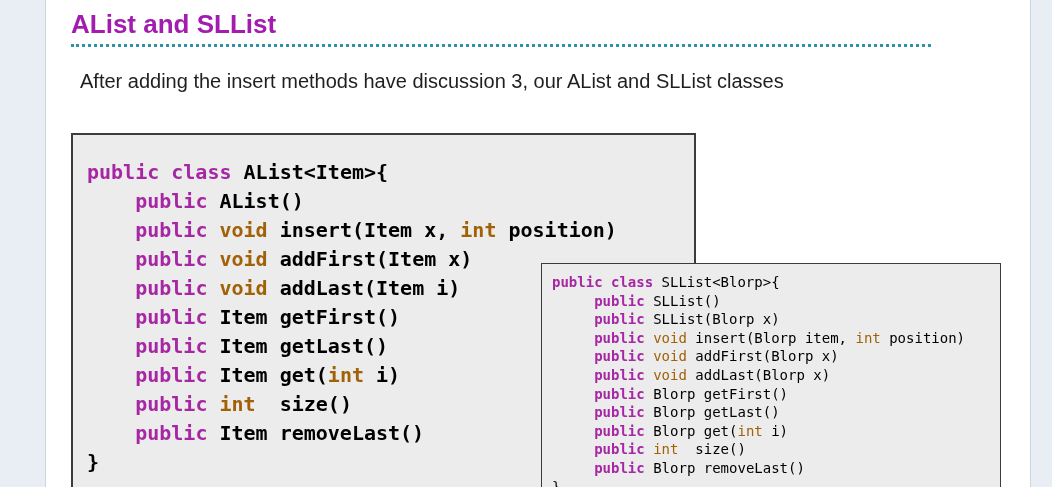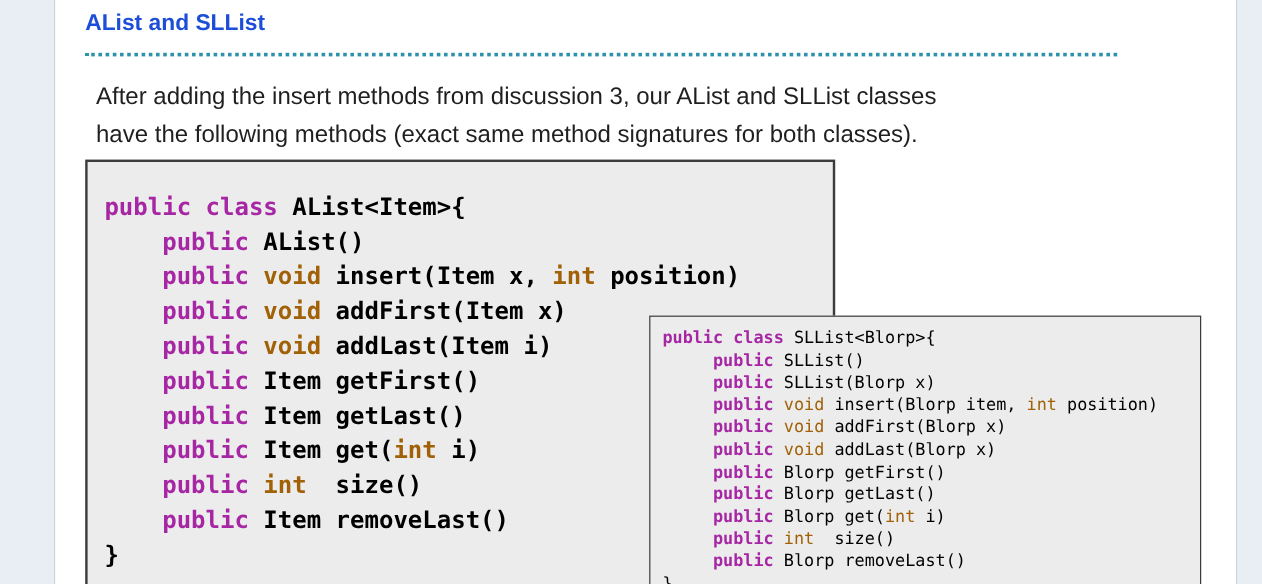--- a/index.html
+++ b/index.html
@@ -24,23 +24,23 @@
     border-left: 1px solid #ccd4dc;
     border-right: 1px solid #ccd4dc;
     box-sizing: border-box;
   }
   .page-title {
     position: absolute;
     left: 25px;
     top: 9px;
     margin: 0;
     font-family: "Liberation Sans", sans-serif;
-    font-size: 19px;
+    font-size: 26px;
     font-weight: 700;
-    color: #1d4ed8;
+    color: #a21caf;
     letter-spacing: 0px;
   }
   .dotted-rule {
     position: absolute;
     left: 25px;
     top: 44px;
     width: 860px;
     height: 0;
     border-top: 3px dotted #2e93a8;
   }
@@ -99,22 +99,21 @@
 </head>
 <body>
 
 <div class="page">
 
   <h1 class="page-title">AList and SLList</h1>
 
   <div class="dotted-rule"></div>
 
   <div class="intro">
-    <div>After adding the insert methods from discussion 3, our AList and SLList classes</div>
-    <div>have the following methods (exact same method signatures for both classes).</div>
+    <div>After adding the insert methods have discussion 3, our AList and SLList classes</div>
   </div>
 
   <div class="code-block code-alist">
     <pre id="alist-code"><div class="code-line"><span class="kw">public class </span><span>AList&lt;Item&gt;{</span></div><div class="code-line"><span>    </span><span class="kw">public</span><span> AList()</span></div><div class="code-line"><span>    </span><span class="kw">public</span><span> </span><span class="ty">void</span><span> insert(Item x, </span><span class="ty">int</span><span> position)</span></div><div class="code-line"><span>    </span><span class="kw">public</span><span> </span><span class="ty">void</span><span> addFirst(Item x)</span></div><div class="code-line"><span>    </span><span class="kw">public</span><span> </span><span class="ty">void</span><span> addLast(Item i)</span></div><div class="code-line"><span>    </span><span class="kw">public</span><span> Item getFirst()</span></div><div class="code-line"><span>    </span><span class="kw">public</span><span> Item getLast()</span></div><div class="code-line"><span>    </span><span class="kw">public</span><span> Item get(</span><span class="ty">int</span><span> i)</span></div><div class="code-line"><span>    </span><span class="kw">public</span><span> </span><span class="ty">int</span><span>  size()</span></div><div class="code-line"><span>    </span><span class="kw">public</span><span> Item removeLast()</span></div><div class="code-line"><span>}</span></div></pre>
   </div>
 
   <div class="code-block code-sllist">
     <pre id="sllist-code"><div class="code-line"><span class="kw">public class </span><span>SLList&lt;Blorp&gt;{</span></div><div class="code-line"><span>     </span><span class="kw">public</span><span> SLList()</span></div><div class="code-line"><span>     </span><span class="kw">public</span><span> SLList(Blorp x)</span></div><div class="code-line"><span>     </span><span class="kw">public</span><span> </span><span class="ty">void</span><span> insert(Blorp item, </span><span class="ty">int</span><span> position)</span></div><div class="code-line"><span>     </span><span class="kw">public</span><span> </span><span class="ty">void</span><span> addFirst(Blorp x)</span></div><div class="code-line"><span>     </span><span class="kw">public</span><span> </span><span class="ty">void</span><span> addLast(Blorp x)</span></div><div class="code-line"><span>     </span><span class="kw">public</span><span> Blorp getFirst()</span></div><div class="code-line"><span>     </span><span class="kw">public</span><span> Blorp getLast()</span></div><div class="code-line"><span>     </span><span class="kw">public</span><span> Blorp get(</span><span class="ty">int</span><span> i)</span></div><div class="code-line"><span>     </span><span class="kw">public</span><span> </span><span class="ty">int</span><span>  size()</span></div><div class="code-line"><span>     </span><span class="kw">public</span><span> Blorp removeLast()</span></div><div class="code-line"><span>}</span></div></pre>
   </div>
 

